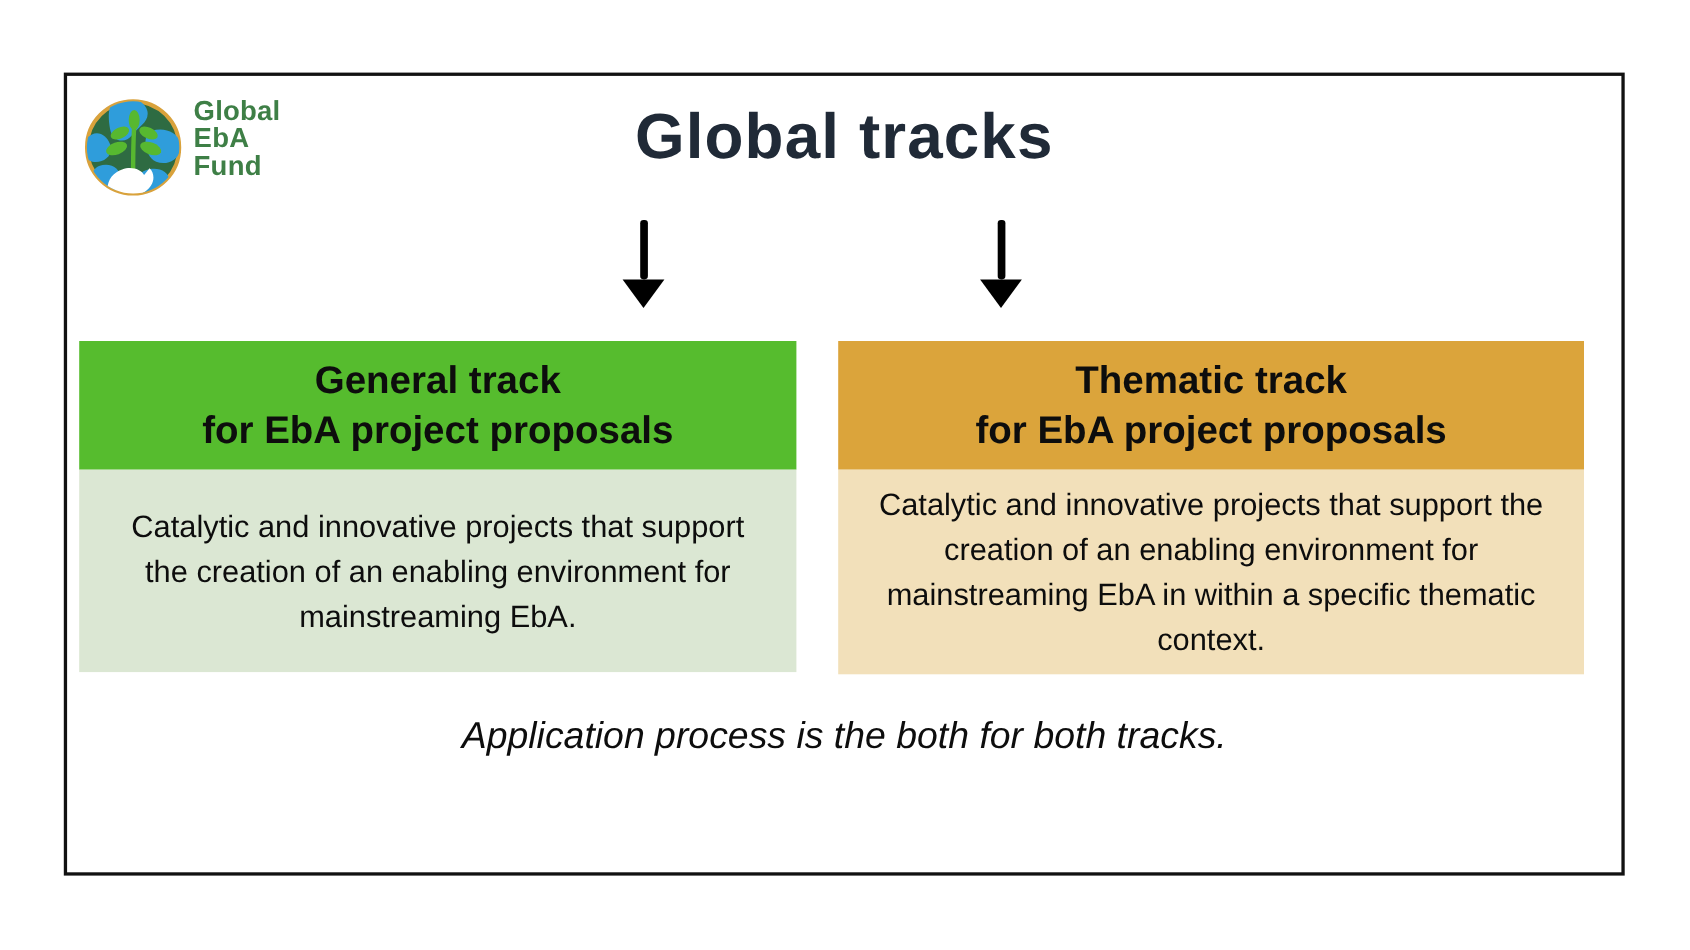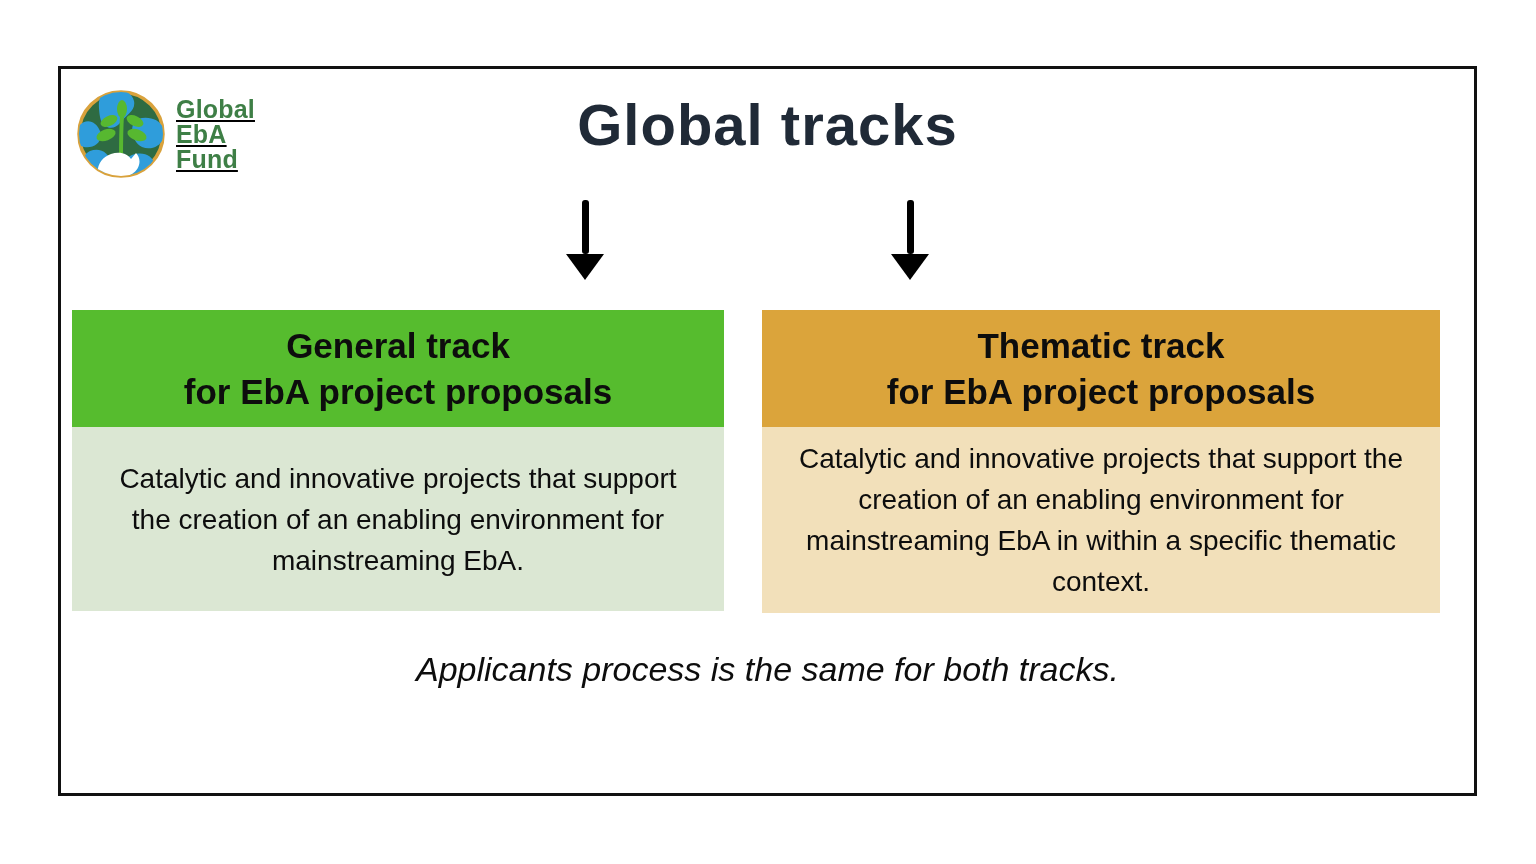--- a/index.html
+++ b/index.html
@@ -19,22 +19,21 @@
     height: 724px;
     border: 3px solid #111111;
     background: #ffffff;
   }
   
   .logo {
     position: absolute;
     left: 15px;
     top: 20px;
     display: flex;
-    align-items: center;
-    text-decoration: underline;
+    align-items: flex-start;
   }
   .logo-badge { width: 90px; height: 90px; display: block; }
   .logo-text {
     margin-left: 10px;
     color: #3e7f46;
     font-weight: bold;
     font-size: 25px;
     line-height: 25px;
     letter-spacing: 0.2px;
   }
@@ -186,16 +185,16 @@
     <div class="track-header">
       <span>Thematic track</span>
       <span>for EbA project proposals</span>
     </div>
     <div class="track-body">
       <span>Catalytic and innovative projects that support the creation of  an enabling environment for mainstreaming EbA in within a specific thematic context.</span>
     </div>
   </div>
 
   <div class="footer-note">
-    <div>Applicants process is the same for both tracks.</div>
+    <div>Application process is the both for both tracks.</div>
   </div>
 
 </div>
 
 </body></html>

